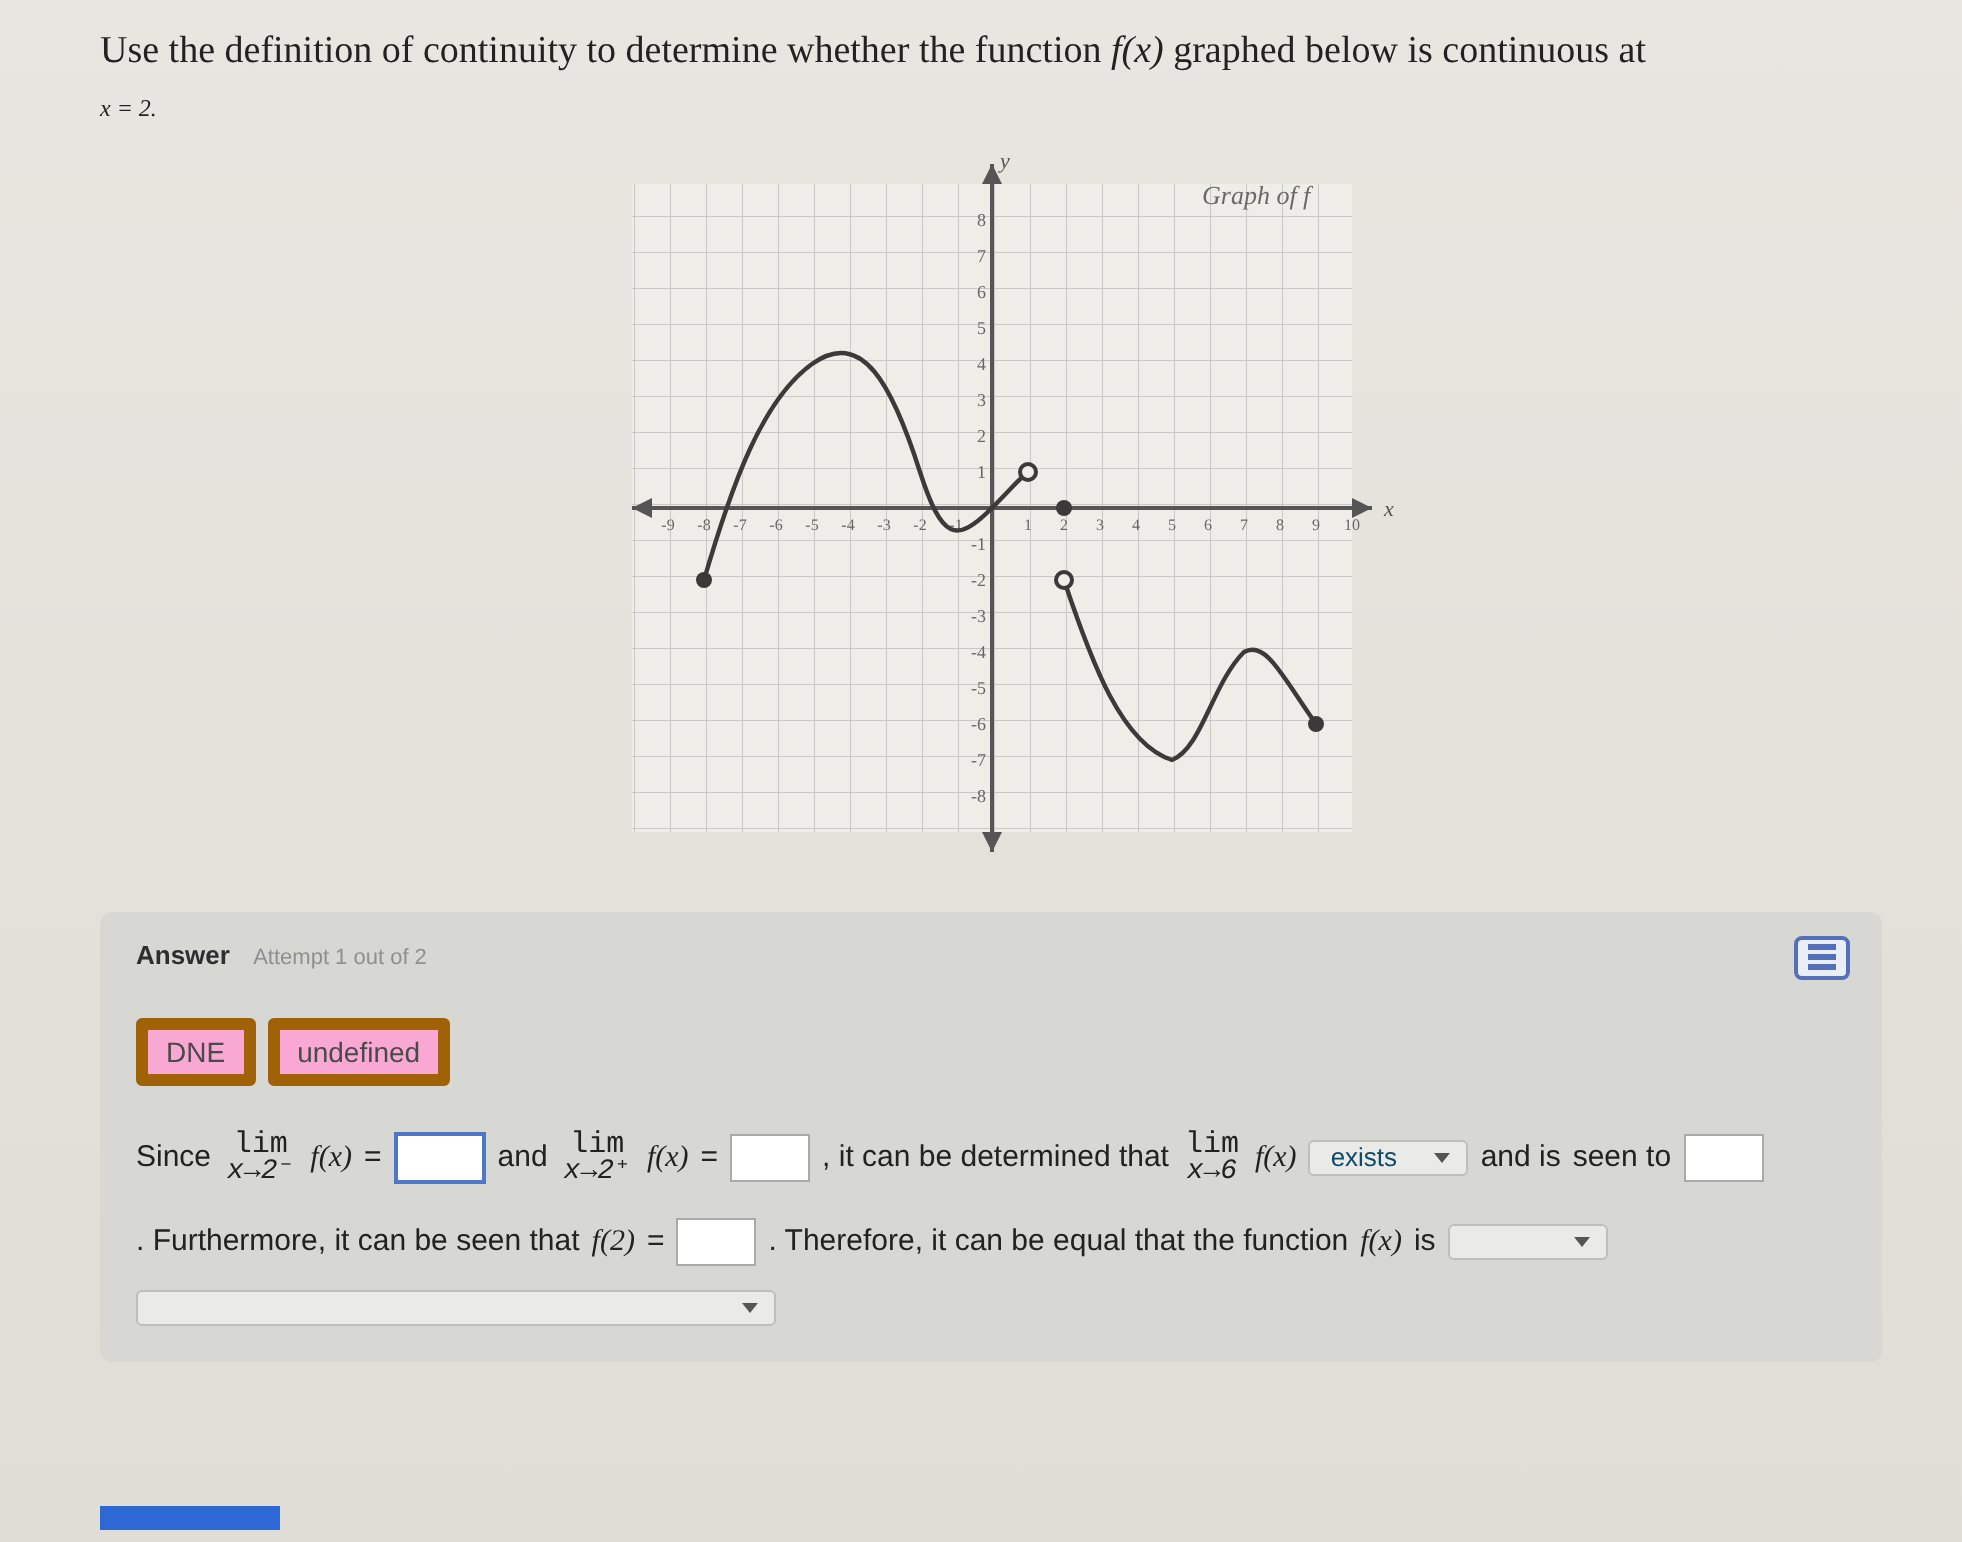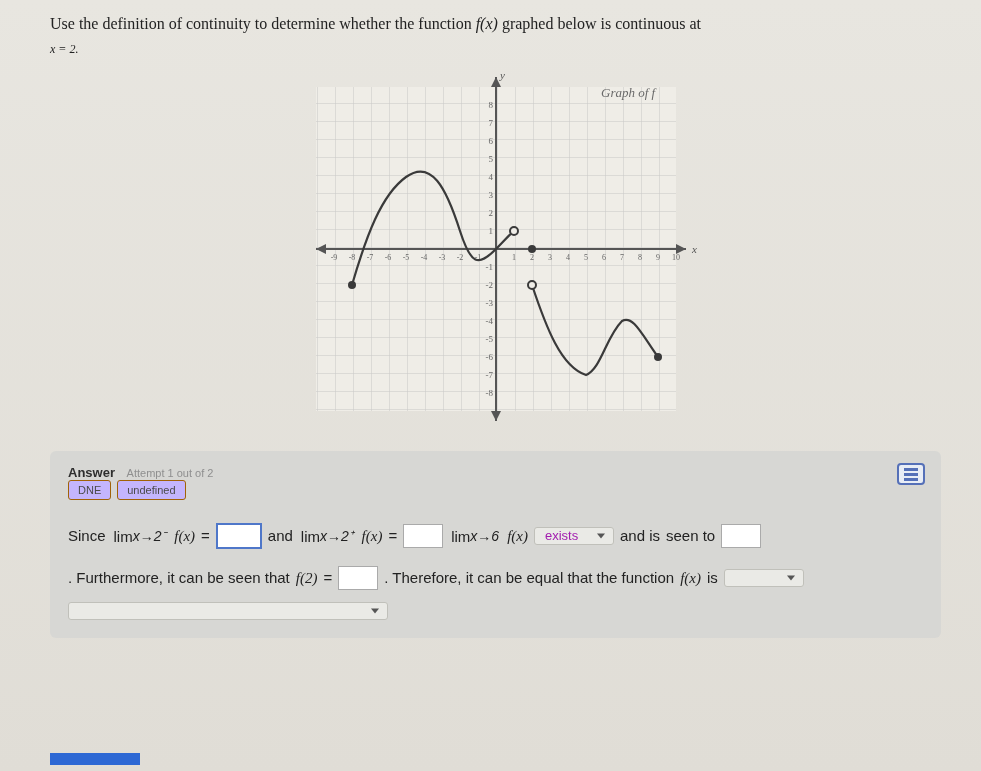--- a/index.html
+++ b/index.html
@@ -1,35 +1,35 @@
 <!DOCTYPE html>
 <html><head>
 <meta charset="utf-8">
 <style>
 *{box-sizing:border-box;margin:0;padding:0}
 body{width:981px;height:771px;background:linear-gradient(180deg,#e8e6e0 0%,#e0ddd6 100%);font-family:Georgia,serif;color:#1a1a1a;position:relative;overflow:hidden}
 .page{padding:12px 40px 20px 50px}
-.prompt{font-size:16px;line-height:1.5;color:#222;margin-bottom:6px}
+.prompt{font-size:19px;line-height:1.5;color:#222;margin-bottom:6px}
 .prompt .fx{font-style:italic}
 .eq{font-style:italic;font-size:12px;color:#222;margin-bottom:10px}
 .graph-wrap{display:flex;justify-content:center;margin:4px 0 14px 0}
 .answer-area{background:#d7d7d4;border-radius:6px;padding:14px 18px 18px 18px;position:relative;font-family:Arial,Helvetica,sans-serif}
-.answer-header{font-size:13px;color:#2e2e2e;margin-bottom:0}
+.answer-header{font-size:13px;color:#2e2e2e;margin-bottom:24px}
 .answer-header .attempt{color:#8f8f8f;font-size:11px;margin-left:8px}
 .pill-row{margin-bottom:18px;display:flex;gap:6px}
-.pill{display:inline-block;border:1px solid #a16207;background:#c4b5fd;padding:3px 9px;font-size:11px;color:#4a4a4a;border-radius:3px;cursor:default}
+.pill{display:inline-block;border:6px solid #a16207;background:#f9a8d4;padding:3px 9px;font-size:14px;color:#4a4a4a;border-radius:3px;cursor:default}
 .sentence{font-size:15px;line-height:2.4;color:#222;display:flex;flex-wrap:wrap;align-items:center;gap:6px}
 .sentence .frag{display:inline-flex;align-items:center}
-.lim{display:inline-flex;align-items:center;font-family:Liberation Sans, sans-serif;font-style:normal;line-height:1;margin:0 2px;vertical-align:middle}
+.lim{display:inline-flex;flex-direction:column;align-items:center;font-family:Liberation Mono, monospace;font-style:normal;line-height:1;margin:0 2px;vertical-align:middle}
 .lim .top{font-size:15px}
 .lim .bot{font-size:14px;color:#222;font-style:italic;margin-top:-1px}
 .fxi{font-style:italic;font-family:Georgia,serif}
 .blank{display:inline-block;width:46px;height:26px;border:2px solid #4f77c9;background:#fff;vertical-align:middle}
 .blank.sm{width:40px;height:24px;border:1px solid #aaa}
-.sel{display:inline-flex;align-items:center;background:#eaeae6;border:1px solid #c0c0ba;border-radius:3px;height:18px;padding:0 22px 0 10px;font-size:13px;color:#a21caf;position:relative;min-width:80px;vertical-align:middle}
+.sel{display:inline-flex;align-items:center;background:#eaeae6;border:1px solid #c0c0ba;border-radius:3px;height:18px;padding:0 22px 0 10px;font-size:13px;color:#0c4a6e;position:relative;min-width:80px;vertical-align:middle}
 .sel.long{min-width:320px}
 .sel::after{content:"";position:absolute;right:8px;top:50%;border-left:4px solid transparent;border-right:4px solid transparent;border-top:5px solid #555;transform:translateY(-50%)}
 .calc-icon{position:absolute;top:12px;right:16px;width:28px;height:22px;border:2px solid #5570b8;border-radius:4px;background:#e8edf6;display:flex;align-items:center;justify-content:center}
 .calc-icon::before{content:"";width:14px;height:3px;background:#5570b8;box-shadow:0 5px 0 #5570b8,0 -5px 0 #5570b8}
 .submit{position:absolute;left:50px;bottom:6px;width:90px;height:12px;background:#2d68d4}
 </style>
 </head>
 <body>
 
 <div class="page">
@@ -132,20 +132,21 @@
       <span>=</span>
       <span class="blank"></span>
       <span>and</span>
       <span class="lim">
           <span class="top">lim</span>
           <span class="bot">x→2⁺</span>
         </span>
       <span class="fxi">f(x)</span>
       <span>=</span>
       <span class="blank sm"></span>
+      <span>, it can be determined that</span>
       <span class="lim">
           <span class="top">lim</span>
           <span class="bot">x→6</span>
         </span>
       <span class="fxi">f(x)</span>
       <span class="sel">
           <span>exists</span>
         </span>
       <span>and is</span>
 

